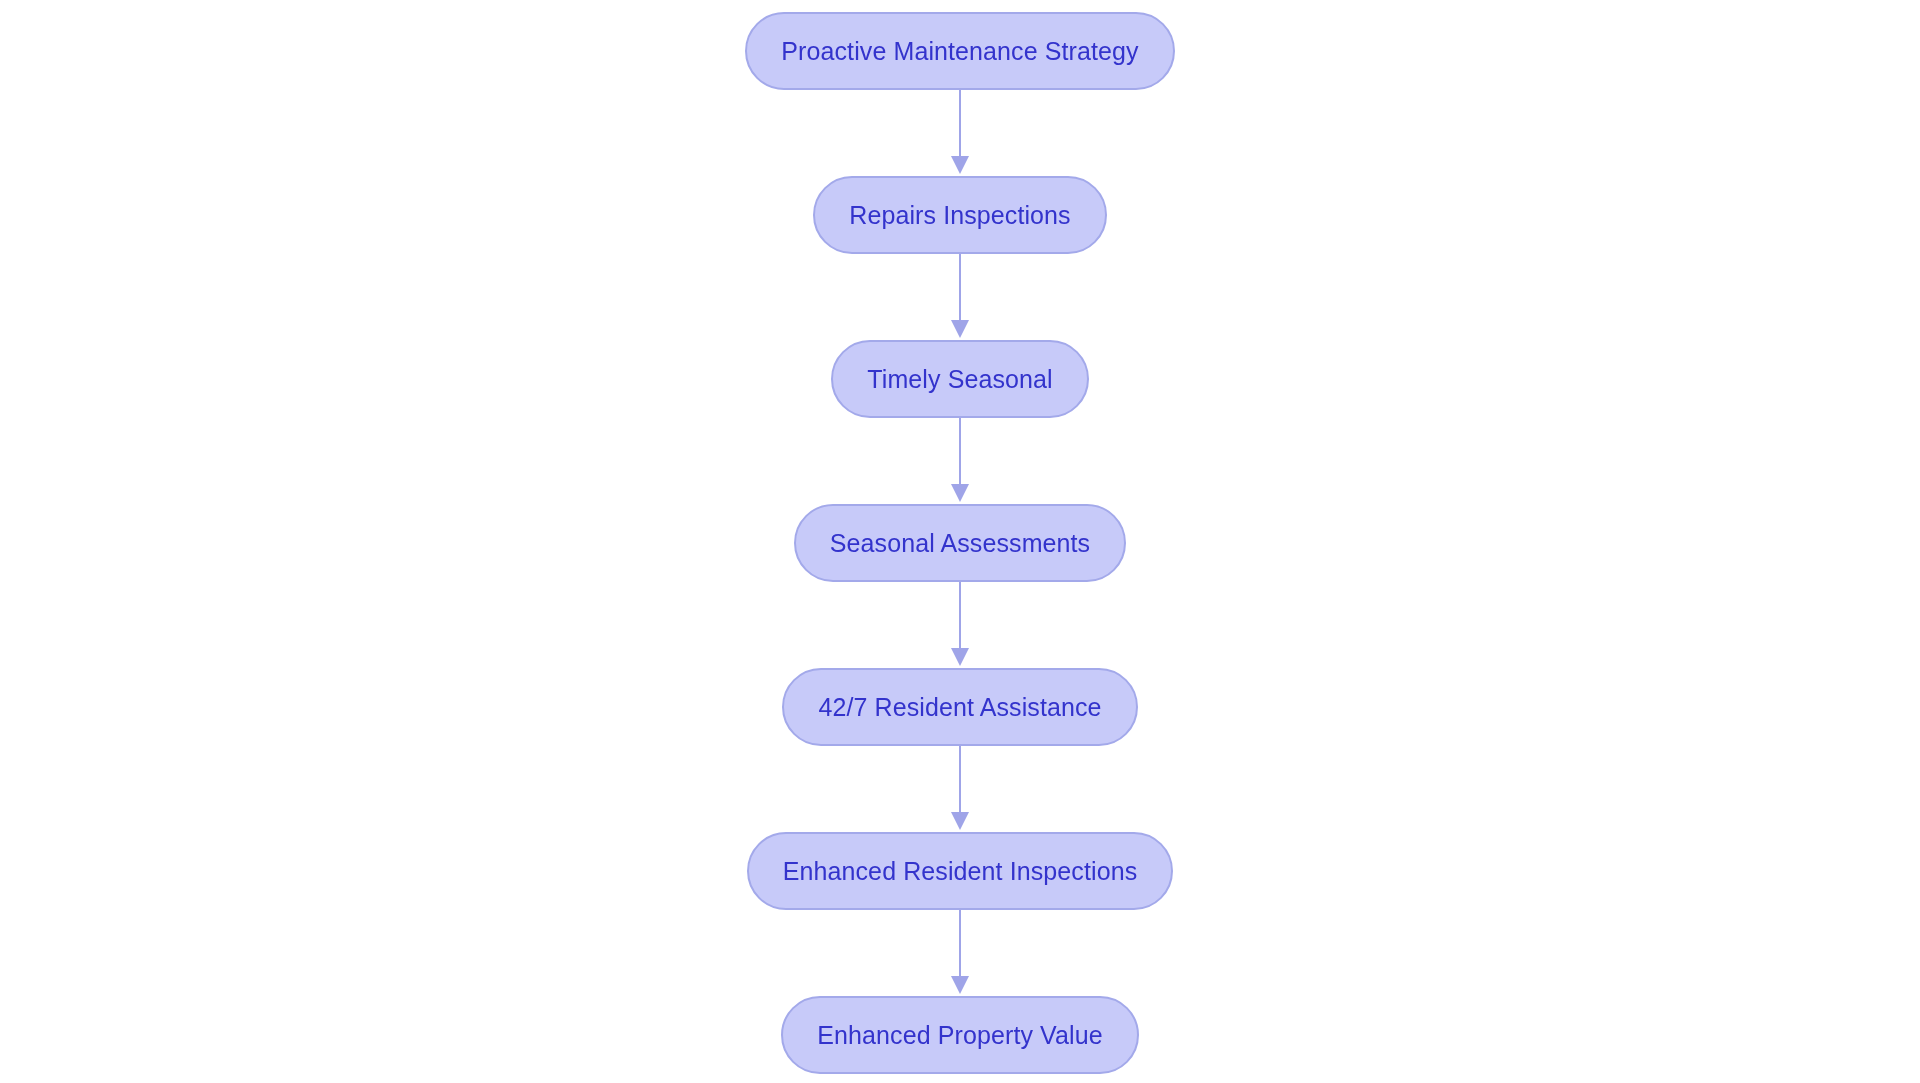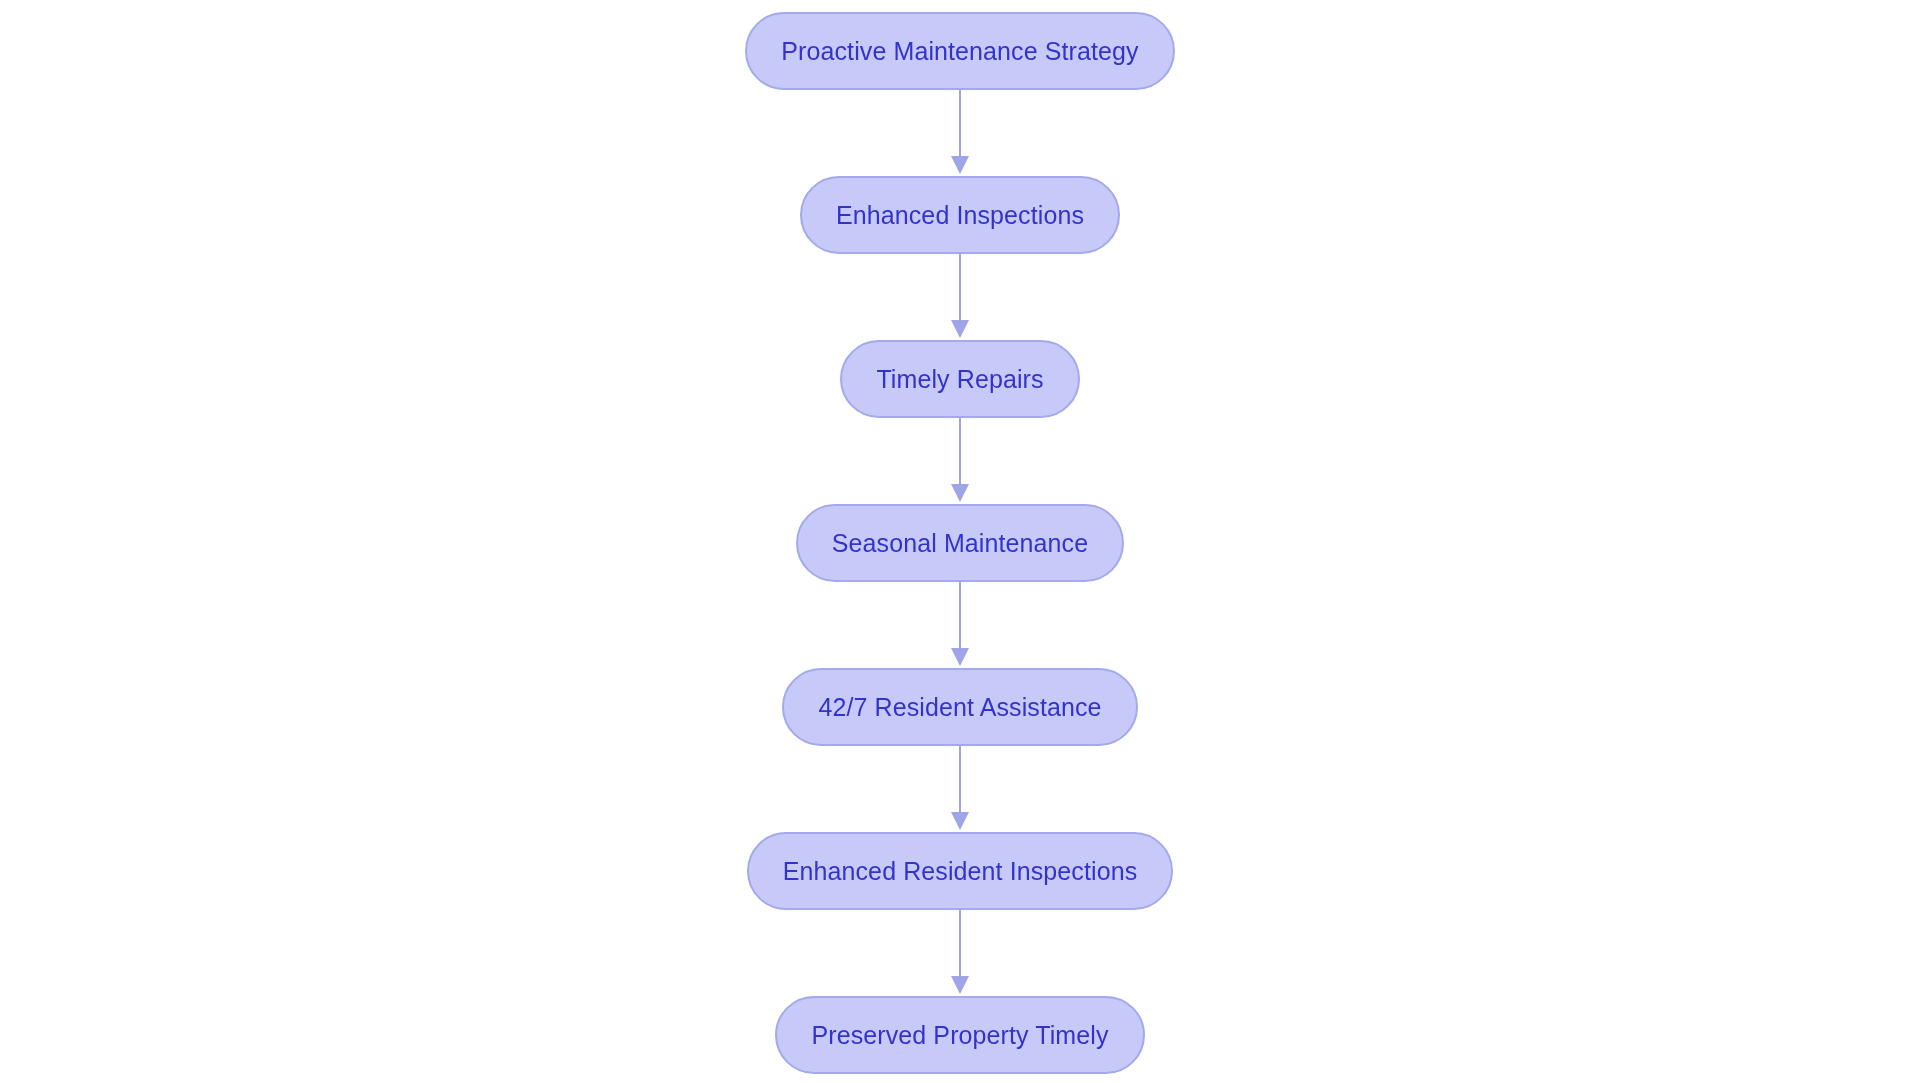--- a/index.html
+++ b/index.html
@@ -105,39 +105,39 @@
     <div class="flow-node">
       <span class="flow-node-label">Proactive Maintenance Strategy</span>
     </div>
 
     <div class="flow-connector">
       <div class="connector-stem"></div>
       <div class="connector-head"></div>
     </div>
 
     <div class="flow-node">
-      <span class="flow-node-label">Enhanced Inspections</span>
+      <span class="flow-node-label">Repairs Inspections</span>
     </div>
 
     <div class="flow-connector">
       <div class="connector-stem"></div>
       <div class="connector-head"></div>
     </div>
 
     <div class="flow-node">
-      <span class="flow-node-label">Timely Repairs</span>
+      <span class="flow-node-label">Timely Seasonal</span>
     </div>
 
     <div class="flow-connector">
       <div class="connector-stem"></div>
       <div class="connector-head"></div>
     </div>
 
     <div class="flow-node">
-      <span class="flow-node-label">Seasonal Maintenance</span>
+      <span class="flow-node-label">Seasonal Assessments</span>
     </div>
 
     <div class="flow-connector">
       <div class="connector-stem"></div>
       <div class="connector-head"></div>
     </div>
 
     <div class="flow-node">
       <span class="flow-node-label">42/7 Resident Assistance</span>
     </div>
@@ -150,17 +150,17 @@
     <div class="flow-node">
       <span class="flow-node-label">Enhanced Resident Inspections</span>
     </div>
 
     <div class="flow-connector">
       <div class="connector-stem"></div>
       <div class="connector-head"></div>
     </div>
 
     <div class="flow-node">
-      <span class="flow-node-label">Preserved Property Timely</span>
+      <span class="flow-node-label">Enhanced Property Value</span>
     </div>
 
   </div>
 </div>
 
 </body></html>

